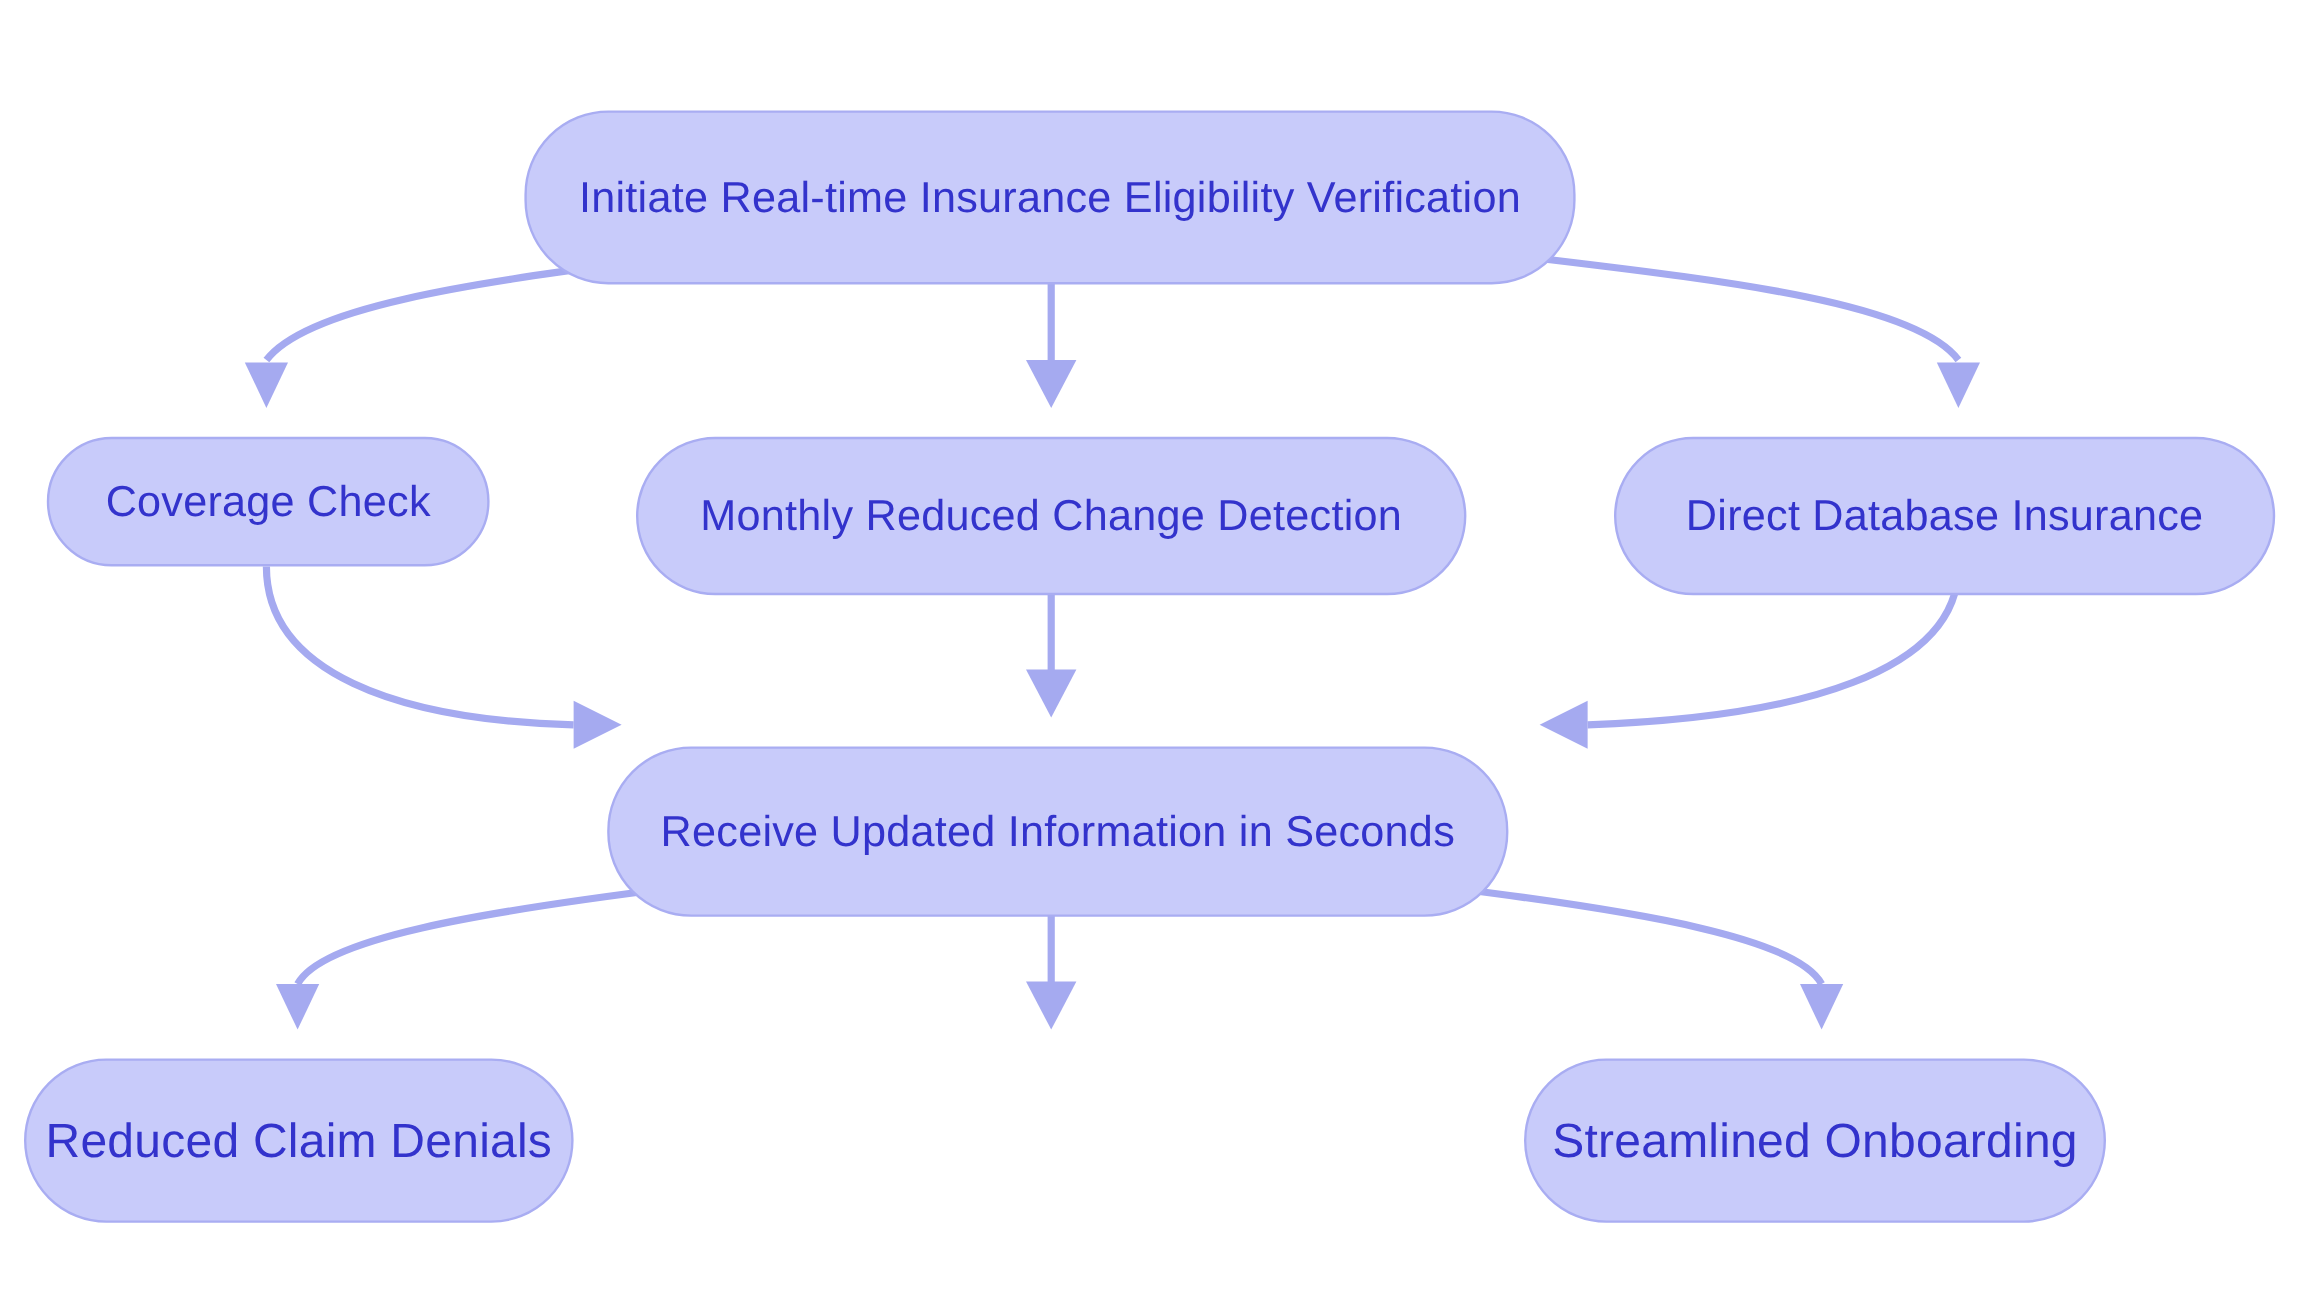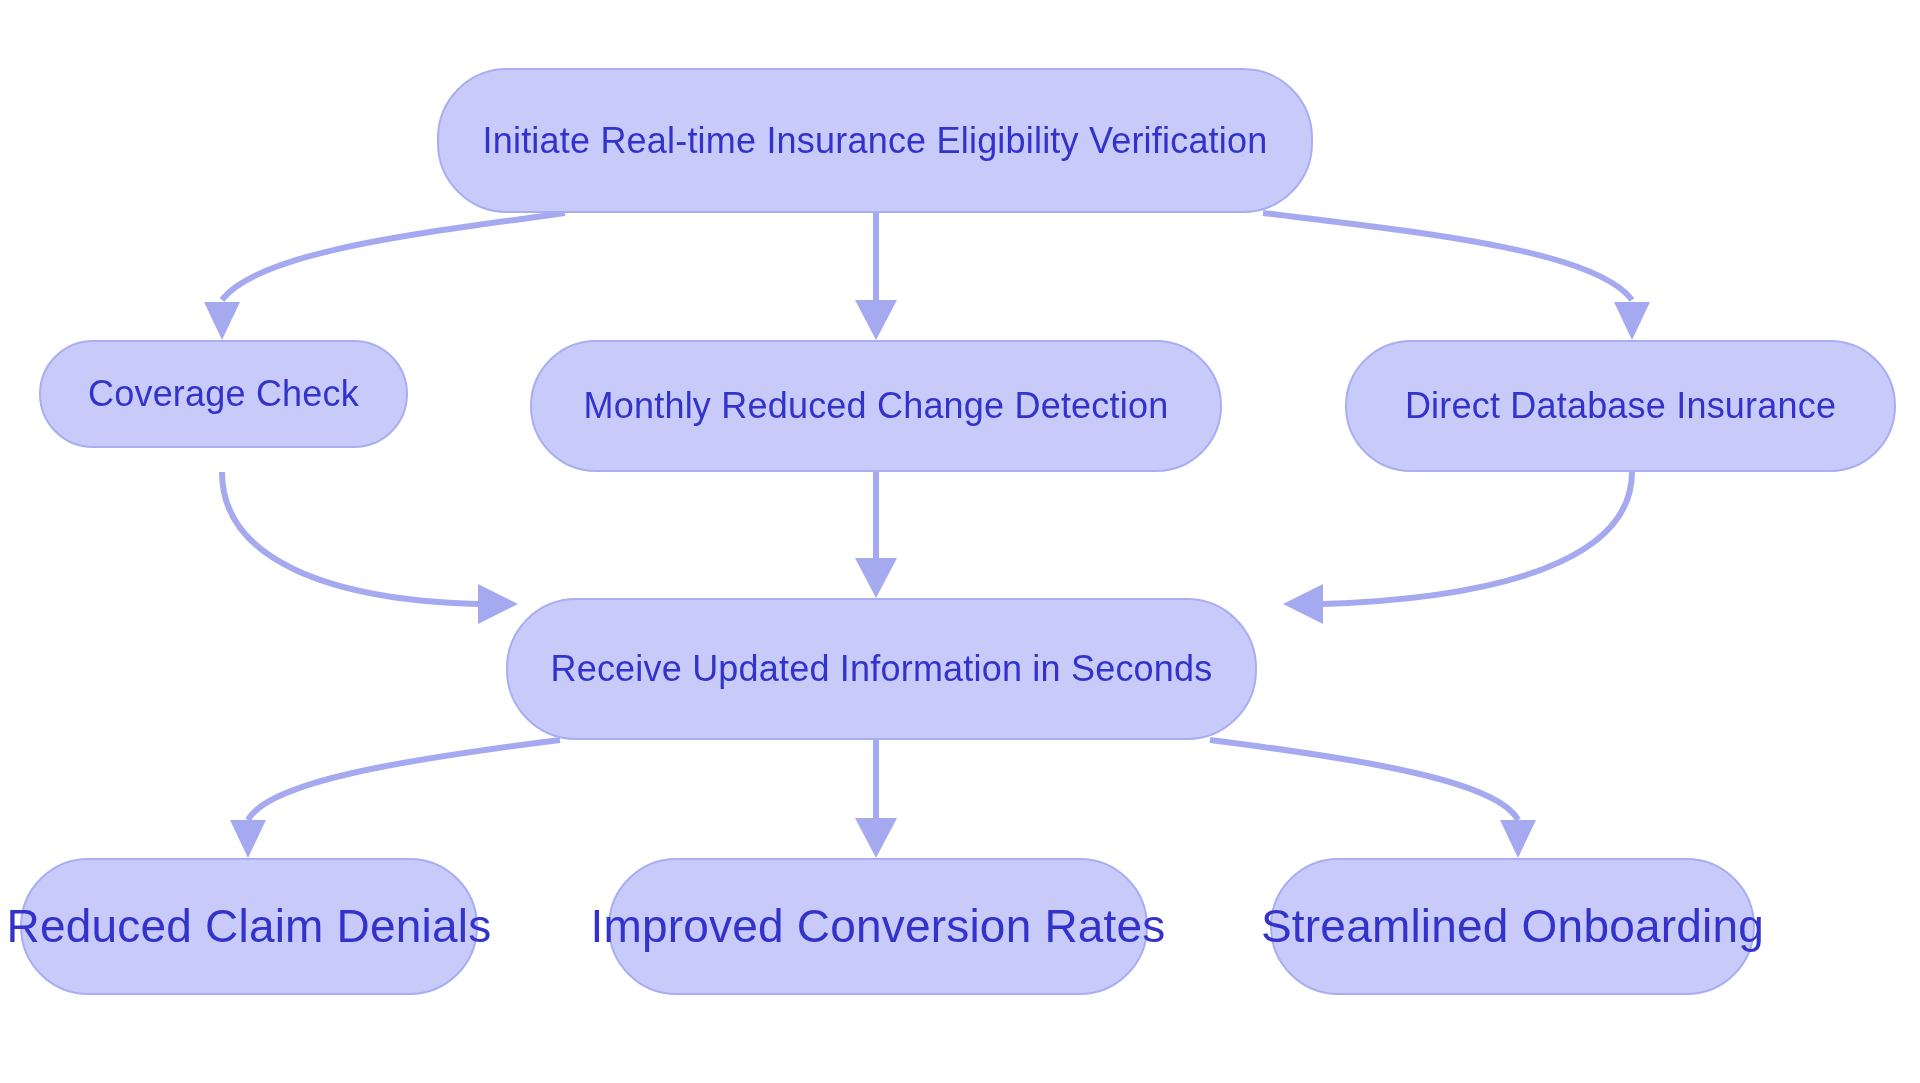--- a/index.html
+++ b/index.html
@@ -43,24 +43,25 @@
     justify-content: center;
     text-align: center;
     background: #c8cbfa;
     border: 2px solid #a9adf2;
     border-radius: 70px;
     color: #3333cc;
     letter-spacing: 0.2px;
     line-height: 1.15;
     white-space: nowrap;
     padding: 0 26px;
+    margin-top: 24px;
   }
   .node-lg { font-size: 36px; }
   .node-md { font-size: 36px; }
-  .node-sm { font-size: 46px; }
+  .node-sm { font-size: 40px; }
 </style>
 </head>
 <body>
 
 <div id="stage">
 
   <svg id="edge-layer" viewBox="0 0 1920 1083">
 
     <g>
       <path class="edge-path" d="M 565 213 C 430 232 260 250 222 300"></path>
@@ -114,17 +115,16 @@
   <div class="node node-md" style="left:39px; top:340px; width:369px; height:108px;">Coverage Check</div>
 
   <div class="node node-md" style="left:530px; top:340px; width:692px; height:132px;">Monthly Reduced Change Detection</div>
 
   <div class="node node-md" style="left:1345px; top:340px; width:551px; height:132px;">Direct Database Insurance</div>
 
   <div class="node node-md" style="left:506px; top:598px; width:751px; height:142px;">Receive Updated Information in Seconds</div>
 
   <div class="node node-sm" style="left:20px; top:858px; width:458px; height:137px;">Reduced Claim Denials</div>
 
-  <div class="node node-sm" style="left:608px; top:858px; width:540px; height:137px;">Improved Conversion Rates</div>
 
   <div class="node node-sm" style="left:1270px; top:858px; width:485px; height:137px;">Streamlined Onboarding</div>
 
 </div>
 
 </body></html>

